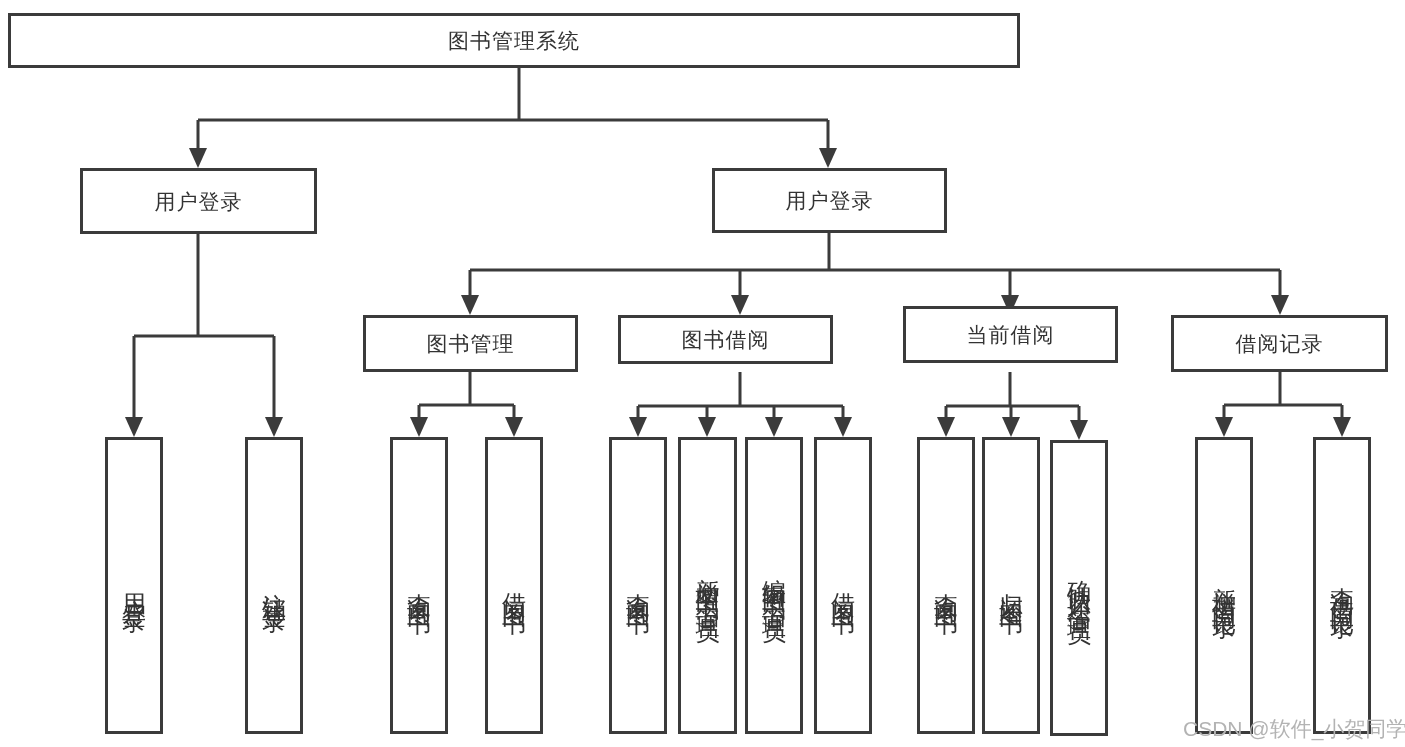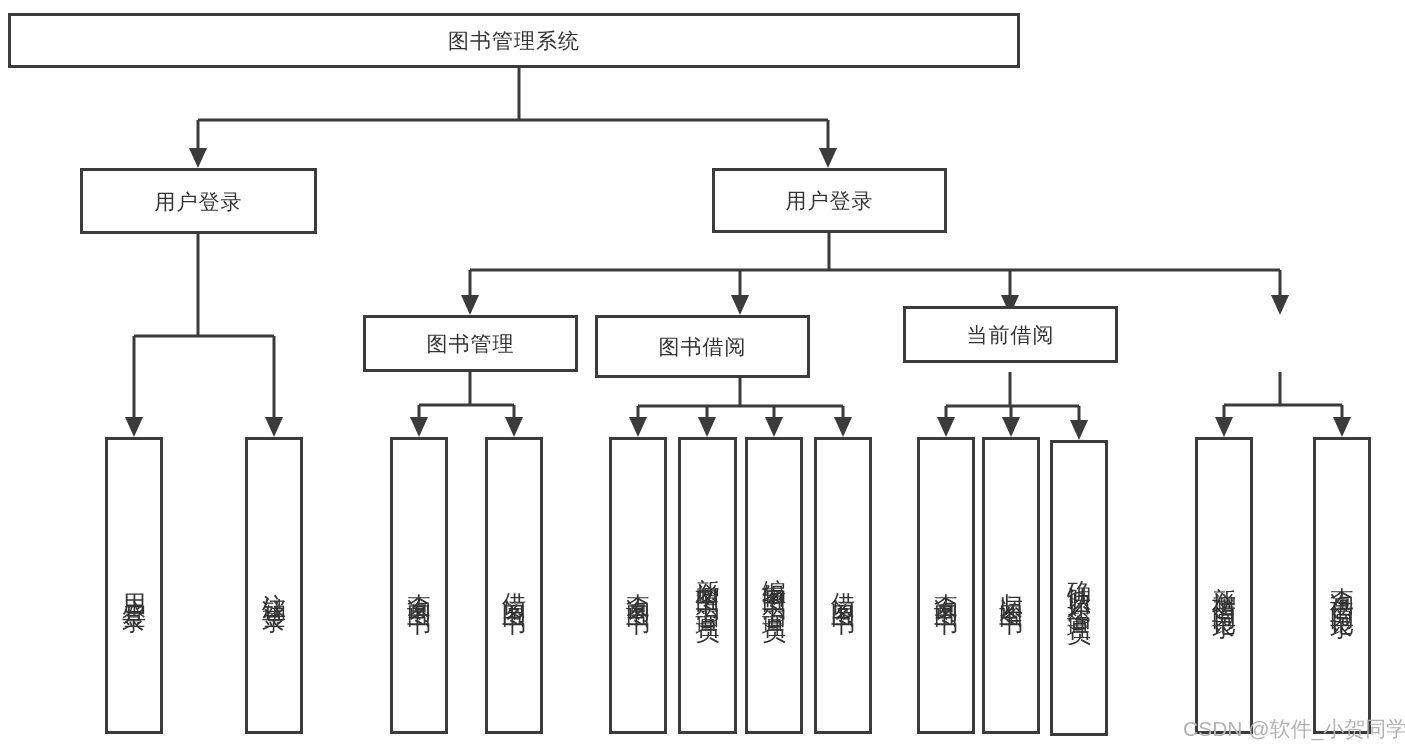--- a/index.html
+++ b/index.html
@@ -102,22 +102,23 @@
       <polygon points="1333,417 1351,417 1342,437"></polygon>
     </g>
   </svg>
 
   <div class="node hbox" style="left:8px;top:13px;width:1012px;height:55px">图书管理系统</div>
 
   <div class="node hbox" style="left:80px;top:168px;width:237px;height:66px">用户登录</div>
   <div class="node hbox" style="left:712px;top:168px;width:235px;height:65px">用户登录</div>
 
   <div class="node hbox" style="left:363px;top:315px;width:215px;height:57px">图书管理</div>
-  <div class="node hbox" style="left:595px;top:315px;width:215px;height:63px">图书借阅</div>
+  <div class="node hbox" style="left:618px;top:315px;width:215px;height:49px">图书借阅</div>
   <div class="node hbox" style="left:903px;top:306px;width:215px;height:57px">当前借阅</div>
+  <div class="node hbox" style="left:1171px;top:315px;width:217px;height:57px">借阅记录</div>
 
   <div class="node vbox" style="left:105px;top:437px;width:58px;height:297px">用户登录</div>
   <div class="node vbox" style="left:245px;top:437px;width:58px;height:297px">注销登录</div>
 
   <div class="node vbox" style="left:390px;top:437px;width:58px;height:297px">查询图书</div>
   <div class="node vbox" style="left:485px;top:437px;width:58px;height:297px">借阅图书</div>
 
   <div class="node vbox" style="left:609px;top:437px;width:58px;height:297px">查询图书</div>
   <div class="node vbox" style="left:678px;top:437px;width:59px;height:297px">新增图书（管理员）</div>
   <div class="node vbox" style="left:745px;top:437px;width:58px;height:297px">编辑图书（管理员）</div>

